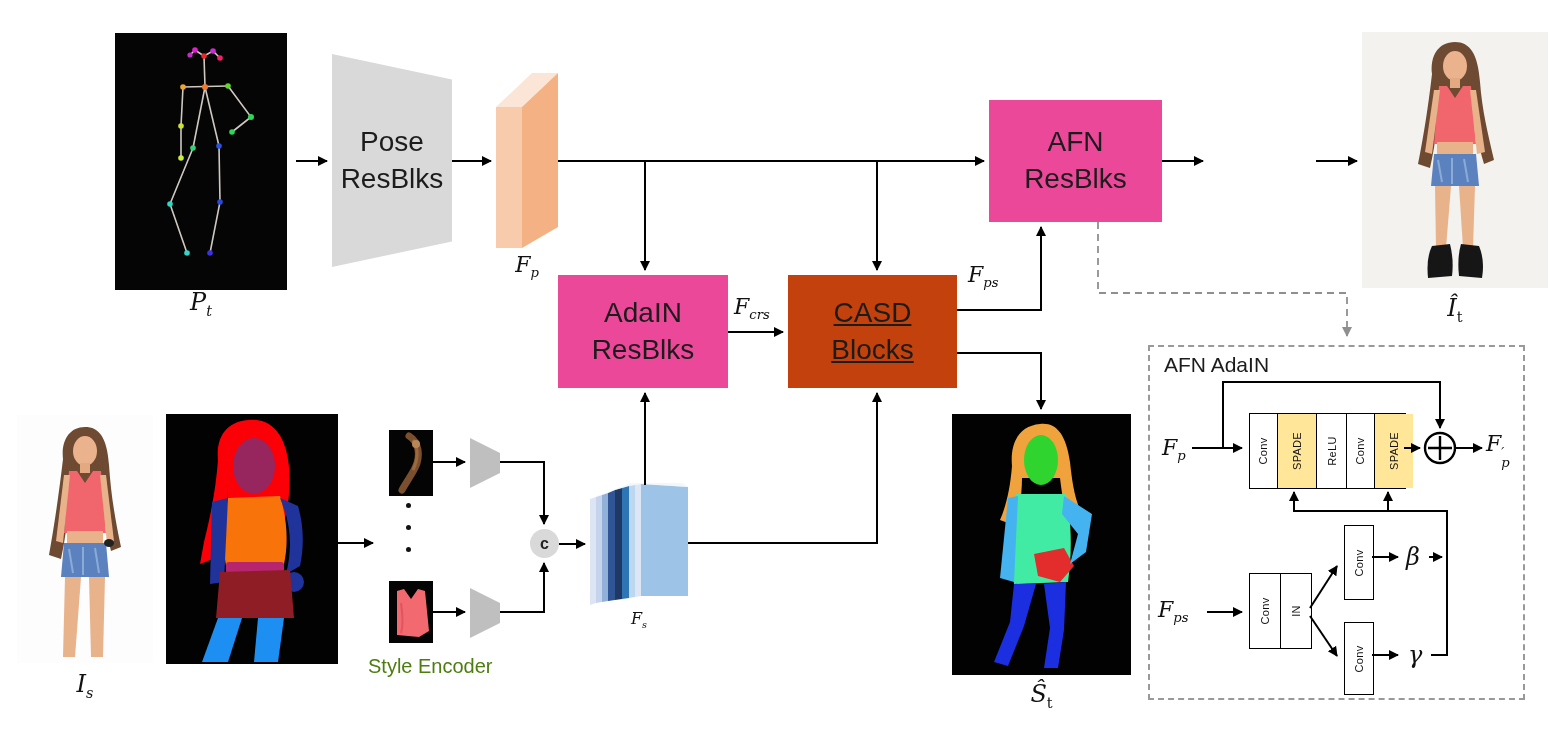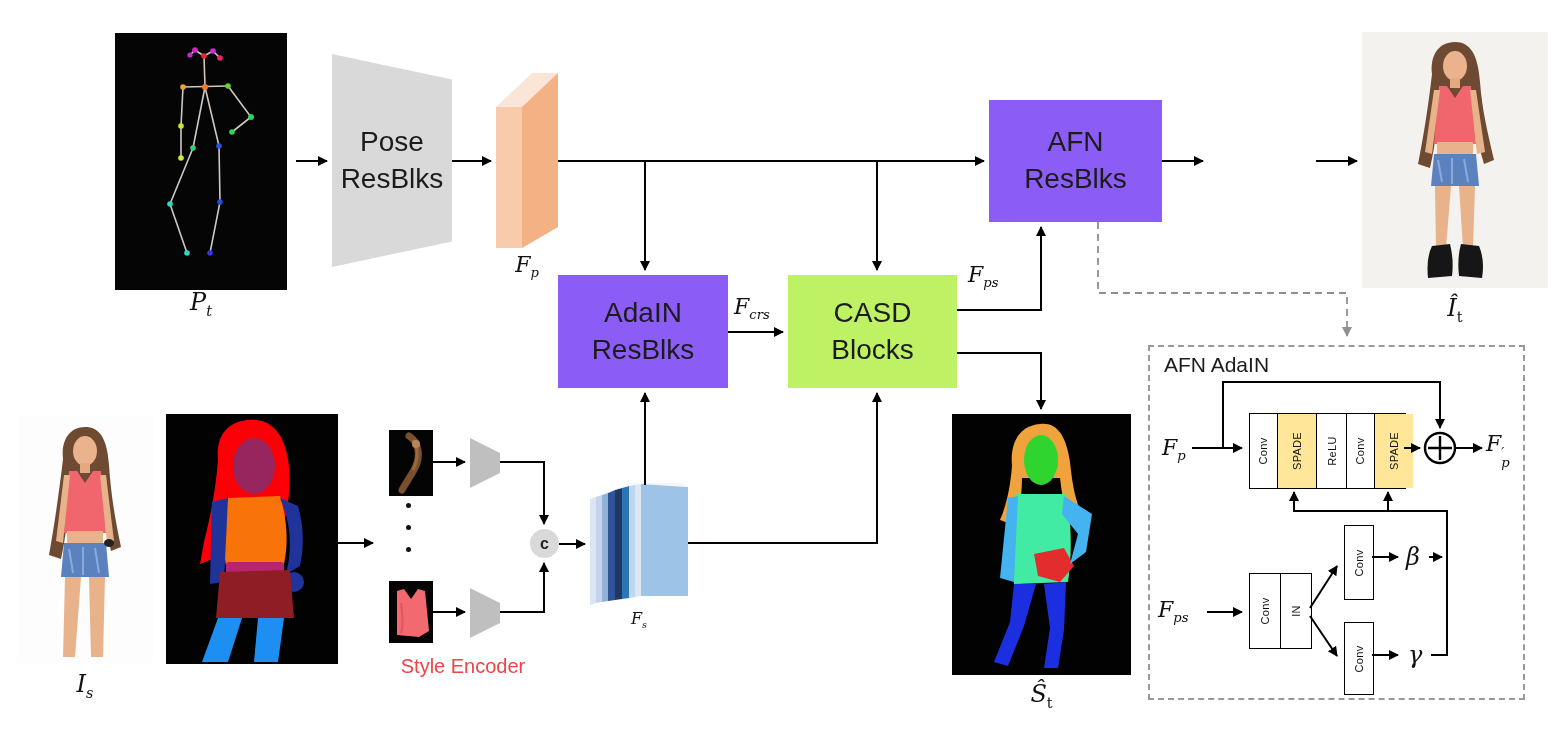--- a/index.html
+++ b/index.html
@@ -4,38 +4,38 @@
 <style>
   html,body{margin:0;padding:0;background:#fff;}
   .canvas{position:relative;width:1551px;height:739px;background:#ffffff;overflow:hidden;
           font-family:"Liberation Sans","DejaVu Sans",sans-serif;color:#1a1a1a;}
   .abs{position:absolute;}
   svg.wires{position:absolute;left:0;top:0;z-index:3;pointer-events:none;}
   .imgbox{position:absolute;background:#000;z-index:2;}
   .imgbox svg{display:block;}
   .node{position:absolute;z-index:2;display:flex;flex-direction:column;align-items:center;justify-content:center;
         font-size:28px;line-height:1.32;color:#1c1c1c;text-align:center;}
-  .blue{background:#8b5cf6;}
-  .green{background:#bef264;}
+  .blue{background:#ec4899;}
+  .green{background:#c2410c;text-decoration:underline;}
   .gray{background:#D9D9D9;}
   .trap-enc{clip-path:polygon(0 0,100% 12%,100% 88%,0 100%);}
   .trap-dec{clip-path:polygon(0 12%,100% 0,100% 100%,0 88%);}
   .trap-small{position:absolute;background:#BFBFBF;clip-path:polygon(0 0,100% 30%,100% 70%,0 100%);z-index:2;}
   .cap{position:absolute;z-index:2;text-align:center;font-family:"DejaVu Serif","Liberation Serif",serif;
        font-style:italic;font-size:24px;color:#111;}
   .cap sub,.mlabel sub{font-size:0.60em;}
   .cap .up{font-style:normal;}
   .mlabel{position:absolute;z-index:4;font-family:"DejaVu Serif","Liberation Serif",serif;
           font-style:italic;font-size:22px;color:#111;white-space:nowrap;}
   .supsub{display:inline-flex;flex-direction:column;vertical-align:-6px;line-height:0.75;font-size:0.60em;}
   .concat{position:absolute;z-index:4;width:29px;height:29px;border-radius:50%;background:#D9D9D9;
           display:flex;align-items:center;justify-content:center;font-weight:bold;font-size:16px;color:#222;}
   .vdots{position:absolute;z-index:2;display:flex;flex-direction:column;gap:17px;}
   .vdots i{width:5px;height:5px;border-radius:50%;background:#111;}
-  .se-label{position:absolute;z-index:2;font-size:20px;color:#ef4444;text-align:center;}
+  .se-label{position:absolute;z-index:2;font-size:20px;color:#4d7c0f;text-align:left;}
   .inset{position:absolute;left:1148px;top:345px;width:377px;height:355px;border:2px dashed #999;
          box-sizing:border-box;background:#fff;z-index:2;}
   .inset-title{position:absolute;left:14px;top:6px;font-size:21px;color:#1c1c1c;}
   .cellrow{position:absolute;display:flex;border:1.6px solid #000;box-sizing:border-box;background:#fff;}
   .cell{flex:1;display:flex;align-items:center;justify-content:center;border-left:1.6px solid #000;}
   .cell:first-child{border-left:none;}
   .cell span{transform:rotate(-90deg);white-space:nowrap;font-size:11px;letter-spacing:0.3px;color:#111;}
   .yellow{background:#FFE699;}
   .greek{position:absolute;font-family:"DejaVu Serif","Liberation Serif",serif;font-style:italic;
          font-size:24px;color:#111;z-index:4;}

